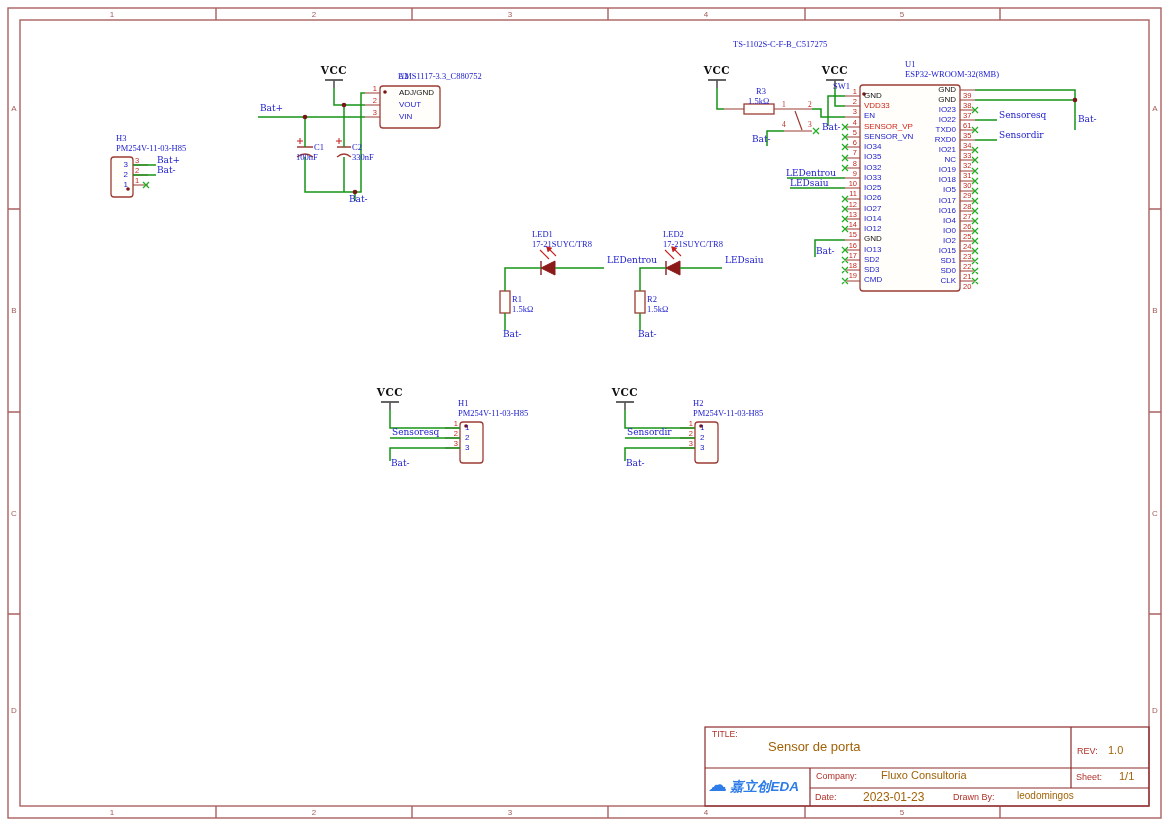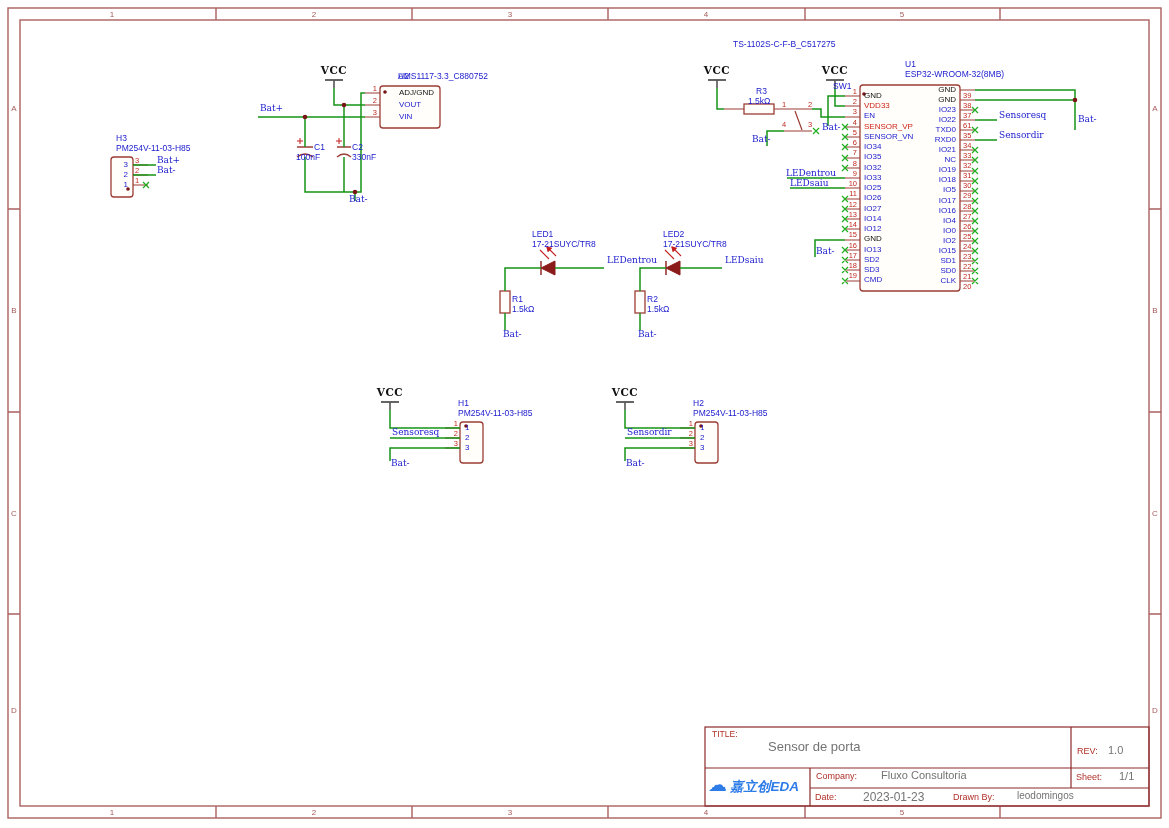--- a/index.html
+++ b/index.html
@@ -1,20 +1,20 @@
 <!DOCTYPE html>
 <html><head>
 <meta charset="utf-8">
 <style>
   html,body{margin:0;padding:0;background:#fff;}
   #sheet{position:relative;width:1169px;height:828px;background:#ffffff;overflow:hidden;
          font-family:"Liberation Sans",sans-serif;}
   svg{position:absolute;left:0;top:0;}
   .lbl{position:absolute;color:#1a1acd;font-size:8.5px;line-height:1.15;white-space:nowrap;
-       font-family:Liberation Sans, sans-serif;}
+       font-family:Liberation Serif, serif;}
   .net{position:absolute;color:#1a1acd;font-size:9px;line-height:1.1;white-space:nowrap;
        font-family:"DejaVu Serif",serif;}
   .vcc{position:absolute;color:#111;font-size:10.5px;font-weight:bold;letter-spacing:.5px;
        font-family:"DejaVu Serif",serif;transform:translateX(-50%);white-space:nowrap;}
   .bord{position:absolute;color:#a55959;font-size:8px;transform:translate(-50%,-50%);}
   .pincol{position:absolute;display:flex;flex-direction:column;}
   .pincol div{white-space:nowrap;font-size:8px;color:#1a1acd;}
   .u1l div{height:10.26px;line-height:10.26px;text-align:left;}
   .u1r div{height:10.06px;line-height:10.06px;text-align:right;}
   .u1ln div{height:10.26px;line-height:10.26px;text-align:right;}
@@ -23,21 +23,21 @@
   .h3i div,.h1i div{height:10px;line-height:10px;}
   .h3n div,.h1n div{height:10px;line-height:10px;color:#c2291f;font-size:7.5px;}
   .h1n div{text-align:right;}
   .u2p div{height:12px;line-height:12px;margin-left:16px;}
   .u2n div{height:12px;line-height:12px;color:#c2291f;font-size:7.5px;text-align:right;}
   .u1l div:nth-child(1),.u1l div:nth-child(15){color:#111;}
   .u1l div:nth-child(2),.u1l div:nth-child(4){color:#d02318;}
   .u1r div:nth-child(1),.u1r div:nth-child(2){color:#111;}
   .u2p div:nth-child(1){color:#111;}
   .tbl{position:absolute;color:#b03028;font-size:9px;white-space:nowrap;}
-  .tbv{position:absolute;color:#737373;font-size:11px;white-space:nowrap;text-align:center;}
+  .tbv{position:absolute;color:#a16207;font-size:11px;white-space:nowrap;text-align:center;}
   .logo-txt{position:absolute;color:#2e7ce8;font-size:13.5px;font-weight:bold;font-style:italic;white-space:nowrap;}
   .logo-cloud{position:absolute;color:#2e7ce8;font-size:19px;line-height:1;}
 </style>
 </head>
 <body>
 
 <div id="sheet">
 
   <svg width="1169" height="828" viewBox="0 0 1169 828">
     <defs>

